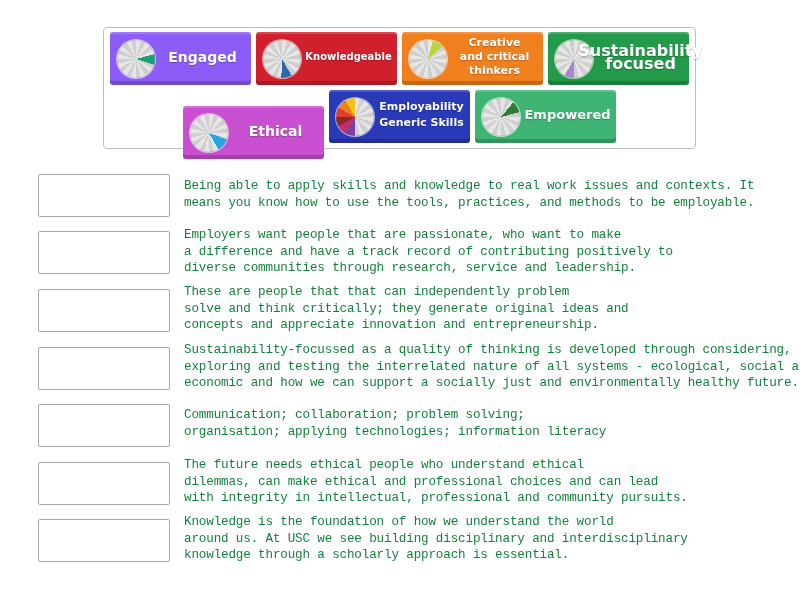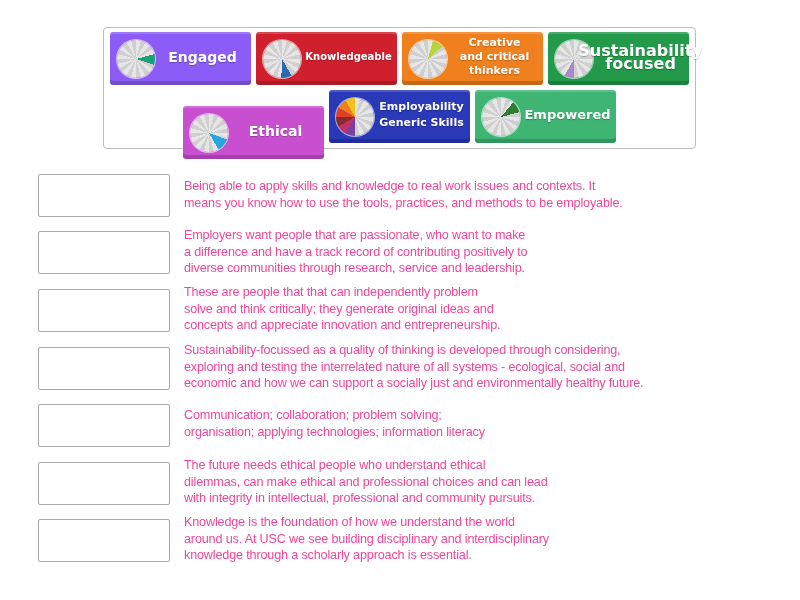--- a/index.html
+++ b/index.html
@@ -22,22 +22,22 @@
   .tile .label {
     position:absolute; left:48px; right:4px; top:0; bottom:4px;
     display:flex; align-items:center; justify-content:center; text-align:center;
     font-weight:bold; line-height:14px; text-shadow:0 1px 1px rgba(0,0,0,0.25);
   }
   .drop {
     position:absolute; left:38px; width:132px; height:43px;
     border:1px solid #a9a9a9; border-radius:2px; box-sizing:border-box; background:#fff;
   }
   .desc {
-    position:absolute; left:184px; font-family:Liberation Sans, sans-serif;
-    font-size:12.6px; line-height:16.5px; color:#ec4899; white-space:pre; letter-spacing:-0.15px;
+    position:absolute; left:184px; font-family:Liberation Mono, monospace;
+    font-size:12.6px; line-height:16.5px; color:#15803d; white-space:pre; letter-spacing:-0.15px;
   }
 </style>
 </head>
 <body>
 
 <div class="tray"></div>
 
 <div class="tile" style="left:110px; top:32px; background:#8b5cf6;">
   <div class="wheel">
     <div class="slice" style="background:conic-gradient(transparent 0deg 75deg, #18a07a 75deg 108deg, transparent 108deg);"></div>

